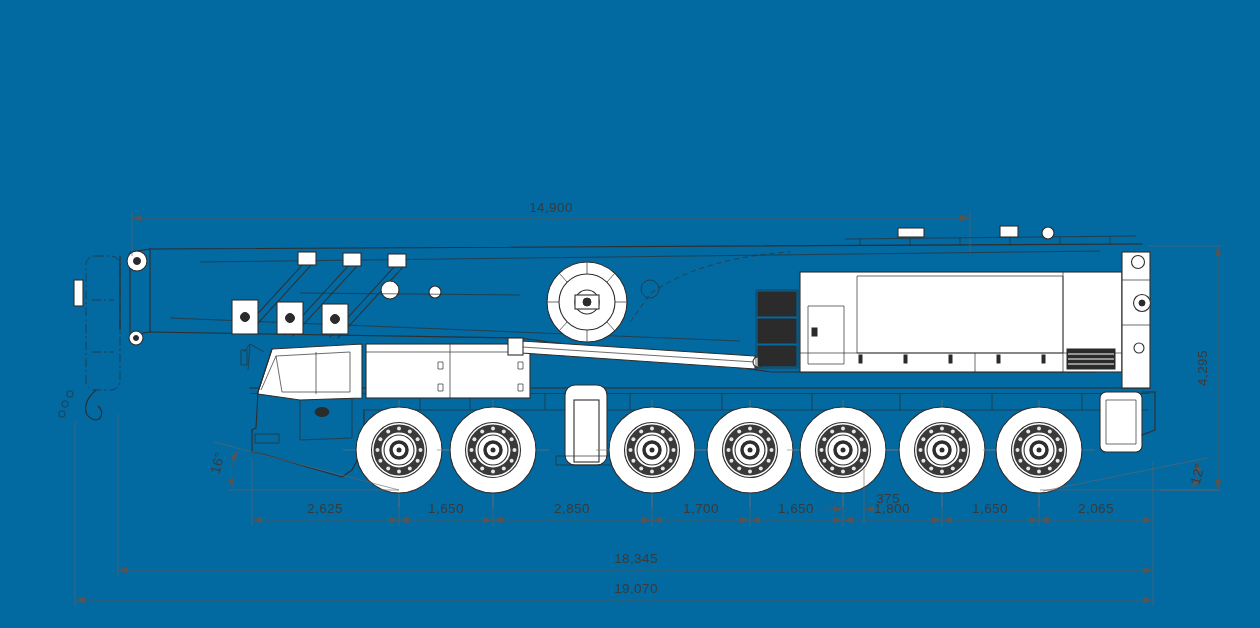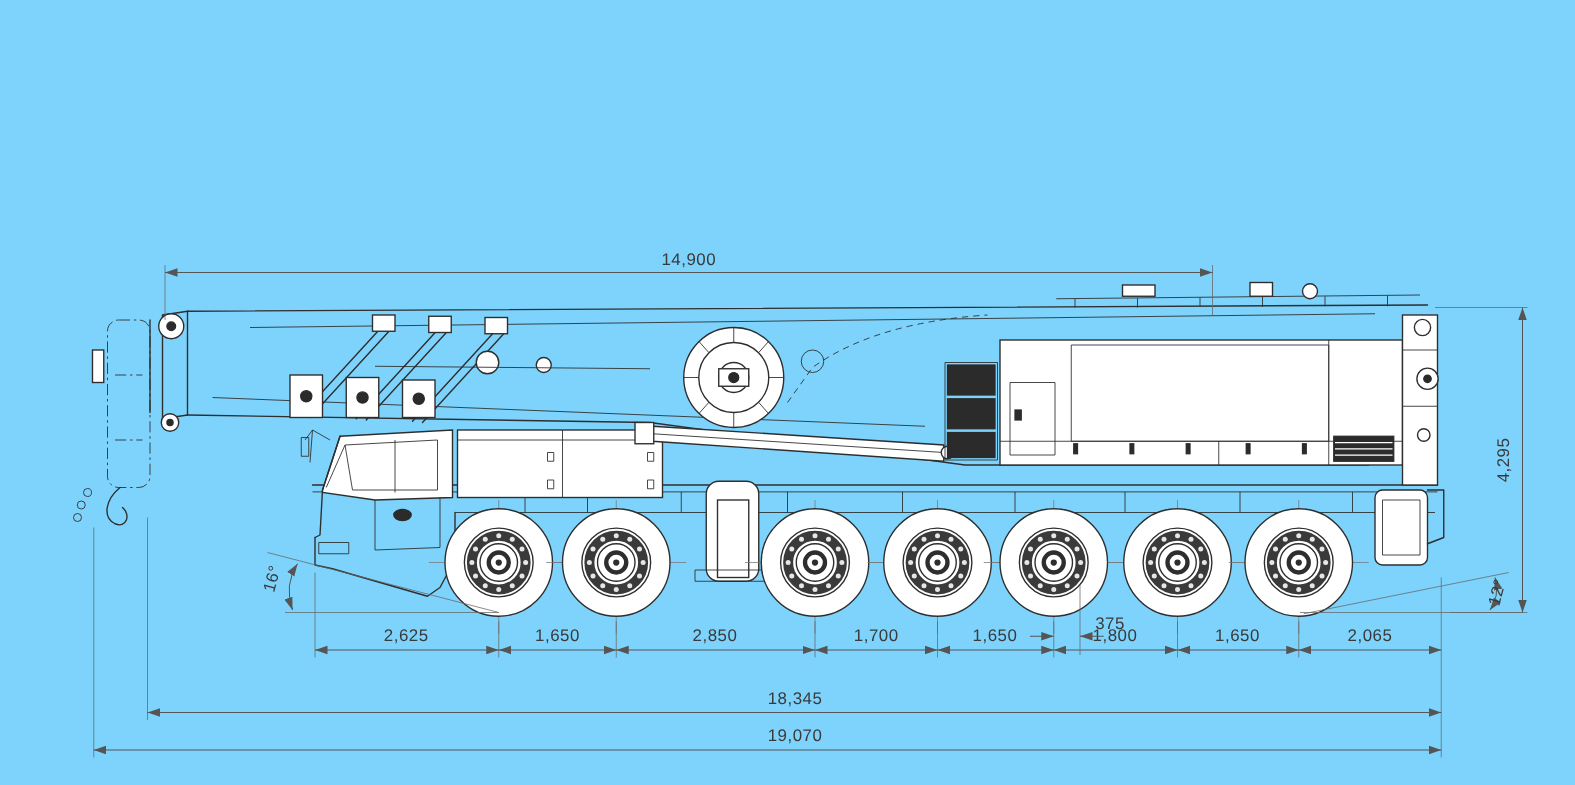--- a/index.html
+++ b/index.html
@@ -1,16 +1,16 @@
 <!DOCTYPE html>
 <html><head>
 <meta charset="utf-8">
 <style>
   html,body{margin:0;padding:0;background:#ffffff;}
-  #stage{position:relative;width:1260px;height:628px;background:#7dd3fc;overflow:hidden;
+  #stage{position:relative;width:1260px;height:628px;background:#0369a1;overflow:hidden;
          font-family:"Liberation Sans", sans-serif;}
   svg{position:absolute;left:0;top:0;}
   .ln{fill:none;stroke:#2e2e2e;stroke-width:1.1;stroke-linejoin:round;stroke-linecap:round;}
   .lnt{fill:none;stroke:#2e2e2e;stroke-width:0.7;stroke-linejoin:round;}
   .lnw{fill:#ffffff;stroke:#2e2e2e;stroke-width:1.1;}
   .dk{fill:#2b2b2b;stroke:#2b2b2b;}
   .dim{fill:none;stroke:#555;stroke-width:0.8;}
   .ext{fill:none;stroke:#666;stroke-width:0.6;}
   .cl{stroke:#777;stroke-width:0.6;}
   .dimtxt{fill:#3a3a3a;font-size:13.5px;letter-spacing:0.4px;text-anchor:middle;}

